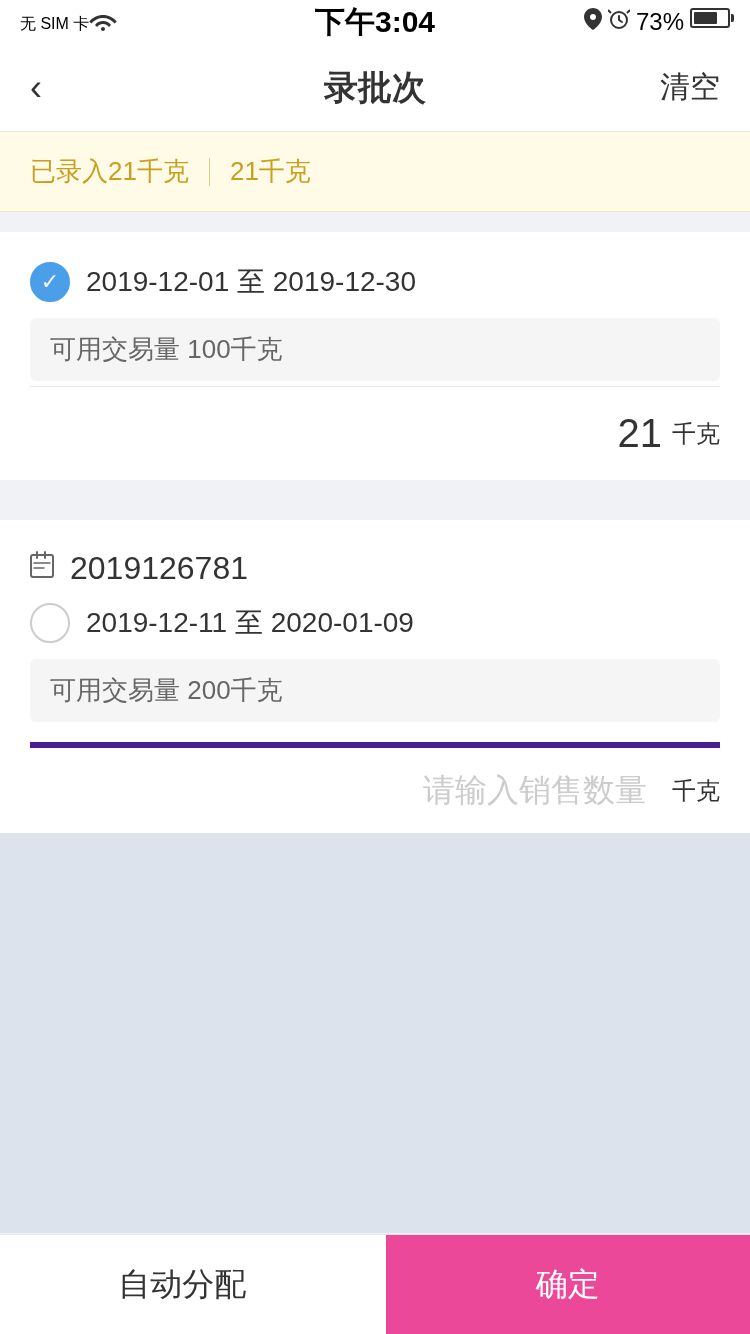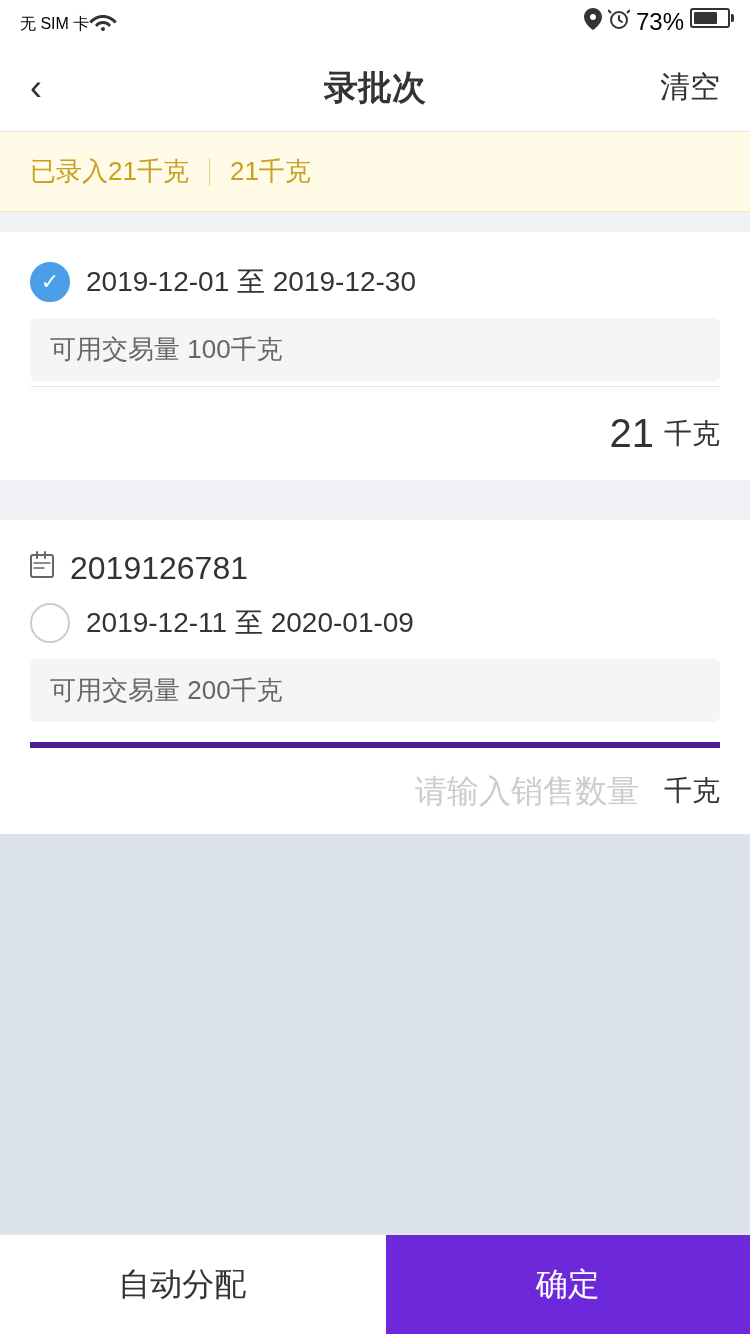--- a/index.html
+++ b/index.html
@@ -189,21 +189,21 @@
       gap: 10px;
       border-top: 1px solid #e8e8e8;
       margin-top: 5px;
     }
     .quantity-value {
       font-size: 40px;
       color: #333;
       font-weight: 400;
     }
     .quantity-unit {
-      font-size: 28px;
+      font-size: 24px;
       color: #333;
     }
     .quantity-input-row {
       display: flex;
       align-items: center;
       justify-content: flex-end;
       padding: 24px 0;
       gap: 10px;
       border-top: 6px solid #4c1d95;
       margin-top: 20px;
@@ -250,40 +250,41 @@
       border: none;
       cursor: pointer;
     }
     .btn-confirm {
       flex: 1;
       display: flex;
       align-items: center;
       justify-content: center;
       font-size: 32px;
       color: #fff;
-      background: #6d28d9;
+      background: #ec4899;
       border: none;
       cursor: pointer;
       margin-left: 21px;
     }
   </style>
 </head>
 <body>
 
 <div class="status-bar">
   <div class="status-left">
     <span>无 SIM 卡</span>
     <span>
       <svg width="28" height="22" viewBox="0 0 28 22">
         <path d="M14 18c1.1 0 2 .9 2 2s-.9 2-2 2-2-.9-2-2 .9-2 2-2z" fill="#333"></path>
         <path d="M14 12c3.3 0 6.2 1.6 8 4l-2 2c-1.4-1.9-3.6-3-6-3s-4.6 1.1-6 3l-2-2c1.8-2.4 4.7-4 8-4z" fill="#333"></path>
         <path d="M14 6C19.5 6 24.4 8.5 27.7 12.5L25.6 14.5C22.7 11 18.6 9 14 9s-8.7 2-11.6 5.5L.3 12.5C3.6 8.5 8.5 6 14 6z" fill="#333"></path>
       </svg>
     </span>
   </div>
+  <div class="status-center">下午3:04</div>
   <div class="status-right">
     <span>
       <svg width="18" height="22" viewBox="0 0 18 22" fill="#333">
         <path d="M9 0C4 0 0 4 0 9c0 7 9 13 9 13s9-6 9-13c0-5-4-9-9-9zm0 12c-1.7 0-3-1.3-3-3s1.3-3 3-3 3 1.3 3 3-1.3 3-3 3z"></path>
       </svg>
     </span>
     <span>
       <svg width="22" height="22" viewBox="0 0 22 22" fill="#333">
         <circle cx="11" cy="12" r="8" stroke="#333" stroke-width="2" fill="none"></circle>
         <path d="M11 8v4l3 2" stroke="#333" stroke-width="2" fill="none" stroke-linecap="round"></path>

